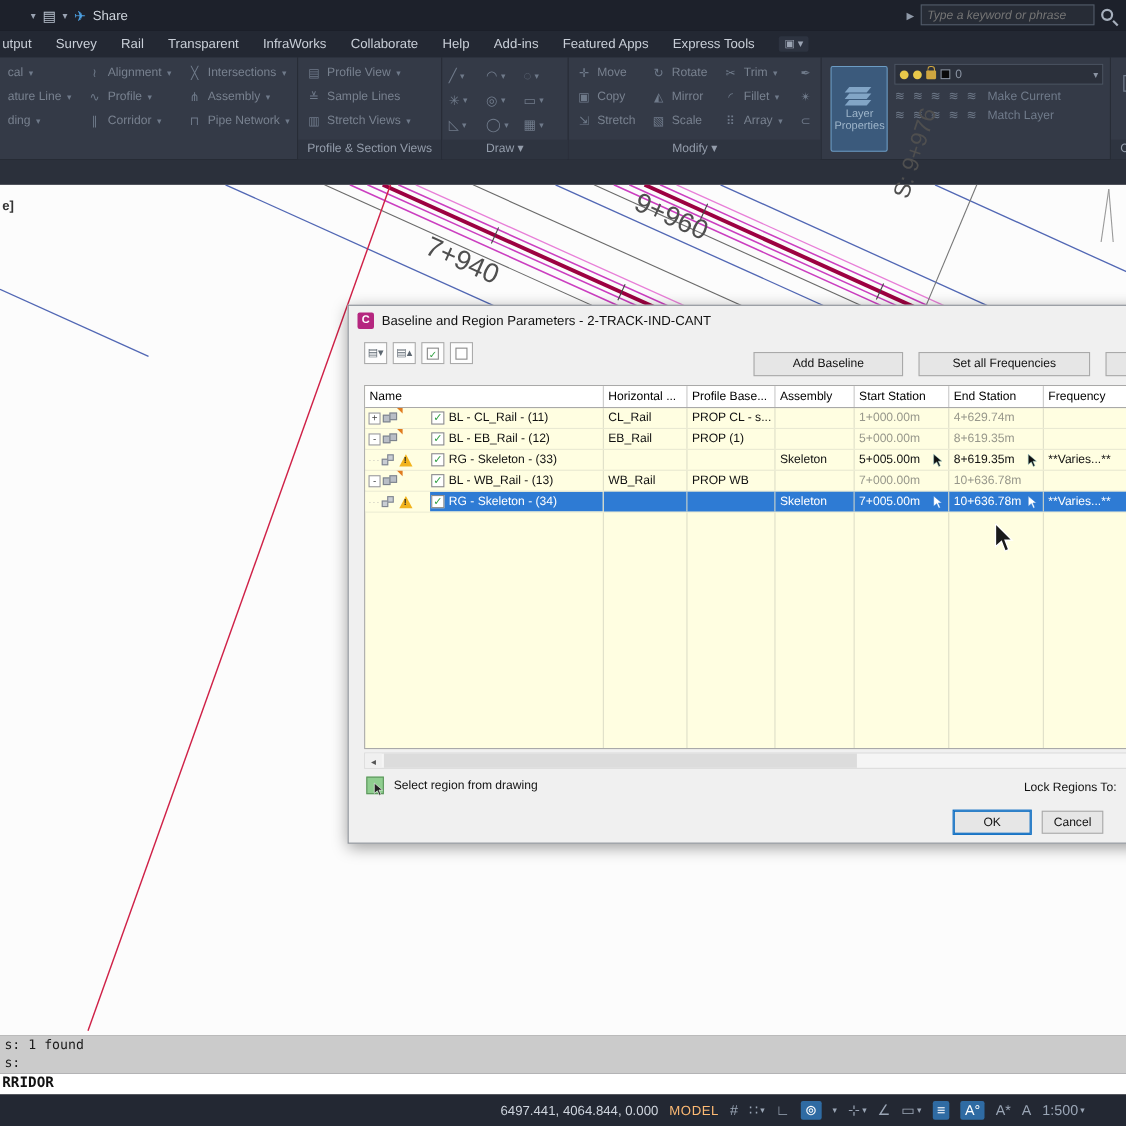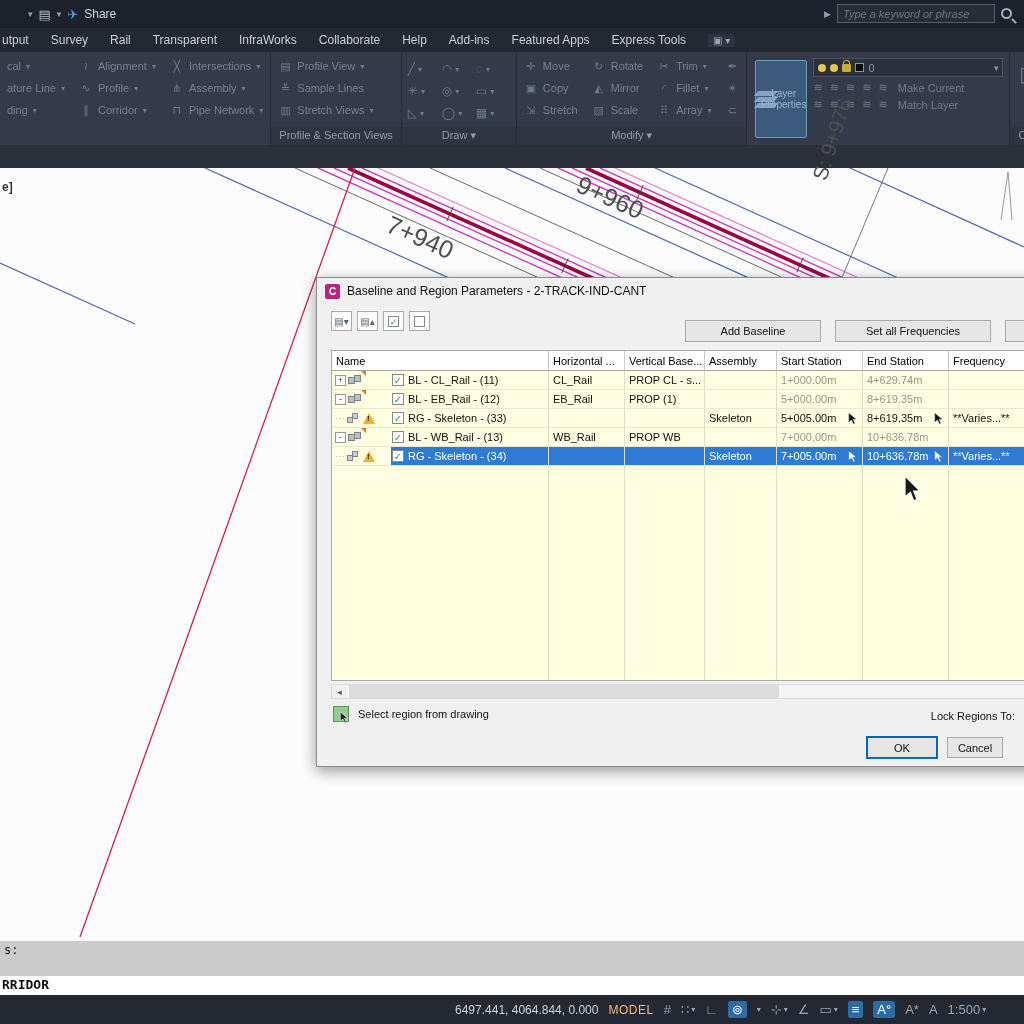--- a/index.html
+++ b/index.html
@@ -36,21 +36,21 @@
   .panel-body{flex:1;display:flex;align-items:flex-start;padding-top:6px}
   .panel-label{height:18px;text-align:center;color:#939caa;background:#2e3440;
     font-size:11px;line-height:17px;white-space:nowrap;padding:0 8px}
   .rcol{display:flex;flex-direction:column;gap:6px;padding:0 7px}
   .ritem{display:flex;align-items:center;gap:5px;white-space:nowrap;height:16px}
   .ricon{width:14px;text-align:center;color:#6f7a8a;font-size:11px}
   .rcaret{font-size:8px;color:#6f7a8a}
   .draw-grid{display:grid;grid-template-columns:repeat(3,34px);grid-auto-rows:22px;padding:0 6px;align-items:center}
   .draw-grid .cell{display:flex;align-items:center;gap:3px;color:#707b8b;font-size:12px}
   .big-btn{width:52px;height:78px;margin:2px 6px 8px 8px;background:#3b5a7c;border:1px solid #6c9cc4;
-    border-radius:2px;display:flex;flex-direction:row;align-items:center;justify-content:center;
+    border-radius:2px;display:flex;flex-direction:column;align-items:center;justify-content:center;
     gap:3px;color:#9fb6cb;font-size:10px;text-align:center;line-height:11px}
   .layers-stack{width:22px;height:16px;position:relative}
   .layers-stack i{position:absolute;left:0;width:20px;height:5px;background:#8fb3d4;transform:skewX(-40deg);opacity:.85}
   .layers-stack i:nth-child(1){top:0}.layers-stack i:nth-child(2){top:6px}.layers-stack i:nth-child(3){top:12px}
   .layer-right{display:flex;flex-direction:column;gap:4px;padding-right:6px}
   .layer-combo{width:190px;height:19px;background:#2b303b;border:1px solid #4b5462;display:flex;
     align-items:center;gap:4px;padding:0 4px;color:#8b94a3}
   .bulb{width:8px;height:8px;border-radius:50%;background:#e8c84a;display:inline-block}
   .lockg{width:9px;height:8px;background:#cfa640;border-radius:1px;position:relative;display:inline-block}
   .lockg::before{content:"";position:absolute;left:1px;top:-4px;width:5px;height:4px;border:1.5px solid #cfa640;border-bottom:none;border-radius:3px 3px 0 0}
@@ -453,21 +453,21 @@
       </span>
   </div>
   <button class="dlg-btn" id="btn-add">Add Baseline</button>
   <button class="dlg-btn" id="btn-freq">Set all Frequencies</button>
   <button class="dlg-btn" id="btn-cut"></button>
 
   <div id="tbl">
     <div class="trow thead" id="tbl-head">
         <div class="tcell">Name</div>
         <div class="tcell">Horizontal ...</div>
-        <div class="tcell">Vertical Base...</div>
+        <div class="tcell">Profile Base...</div>
         <div class="tcell">Assembly</div>
         <div class="tcell">Start Station</div>
         <div class="tcell">End Station</div>
         <div class="tcell" style="border-right: none;">Frequency</div>
       </div>
     <div id="tbl-body">
         <div class="trow drow">
           <div class="tcell name-cell">
             <span class="gutter">
               <span class="expand-box">+</span>
@@ -623,20 +623,21 @@
   <button class="dlg-btn" id="btn-cancel">Cancel</button>
 </div>
 
 <div id="cursor">
   <svg width="19" height="27" viewBox="0 0 12 18">
     <path d="M1 0 L1 14 L4.6 10.8 L6.8 16.6 L9 15.7 L6.8 10 L11 10 Z" fill="#1a1a1a" stroke="#fff" stroke-width="0.8"></path>
   </svg>
 </div>
 
 <div id="cmd-hist">
+  <div>s: 1 found</div>
   <div>s:</div>
 </div>
 <div id="cmd-line">RRIDOR</div>
 
 <div id="statusbar">
   <div id="sb-right">
     <span>6497.441, 4064.844, 0.000</span>
     <span id="sb-model">MODEL</span>
     <span class="sb-icon">#</span>
     <span class="sb-icon">∷<span class="sb-caret">▾</span></span>

